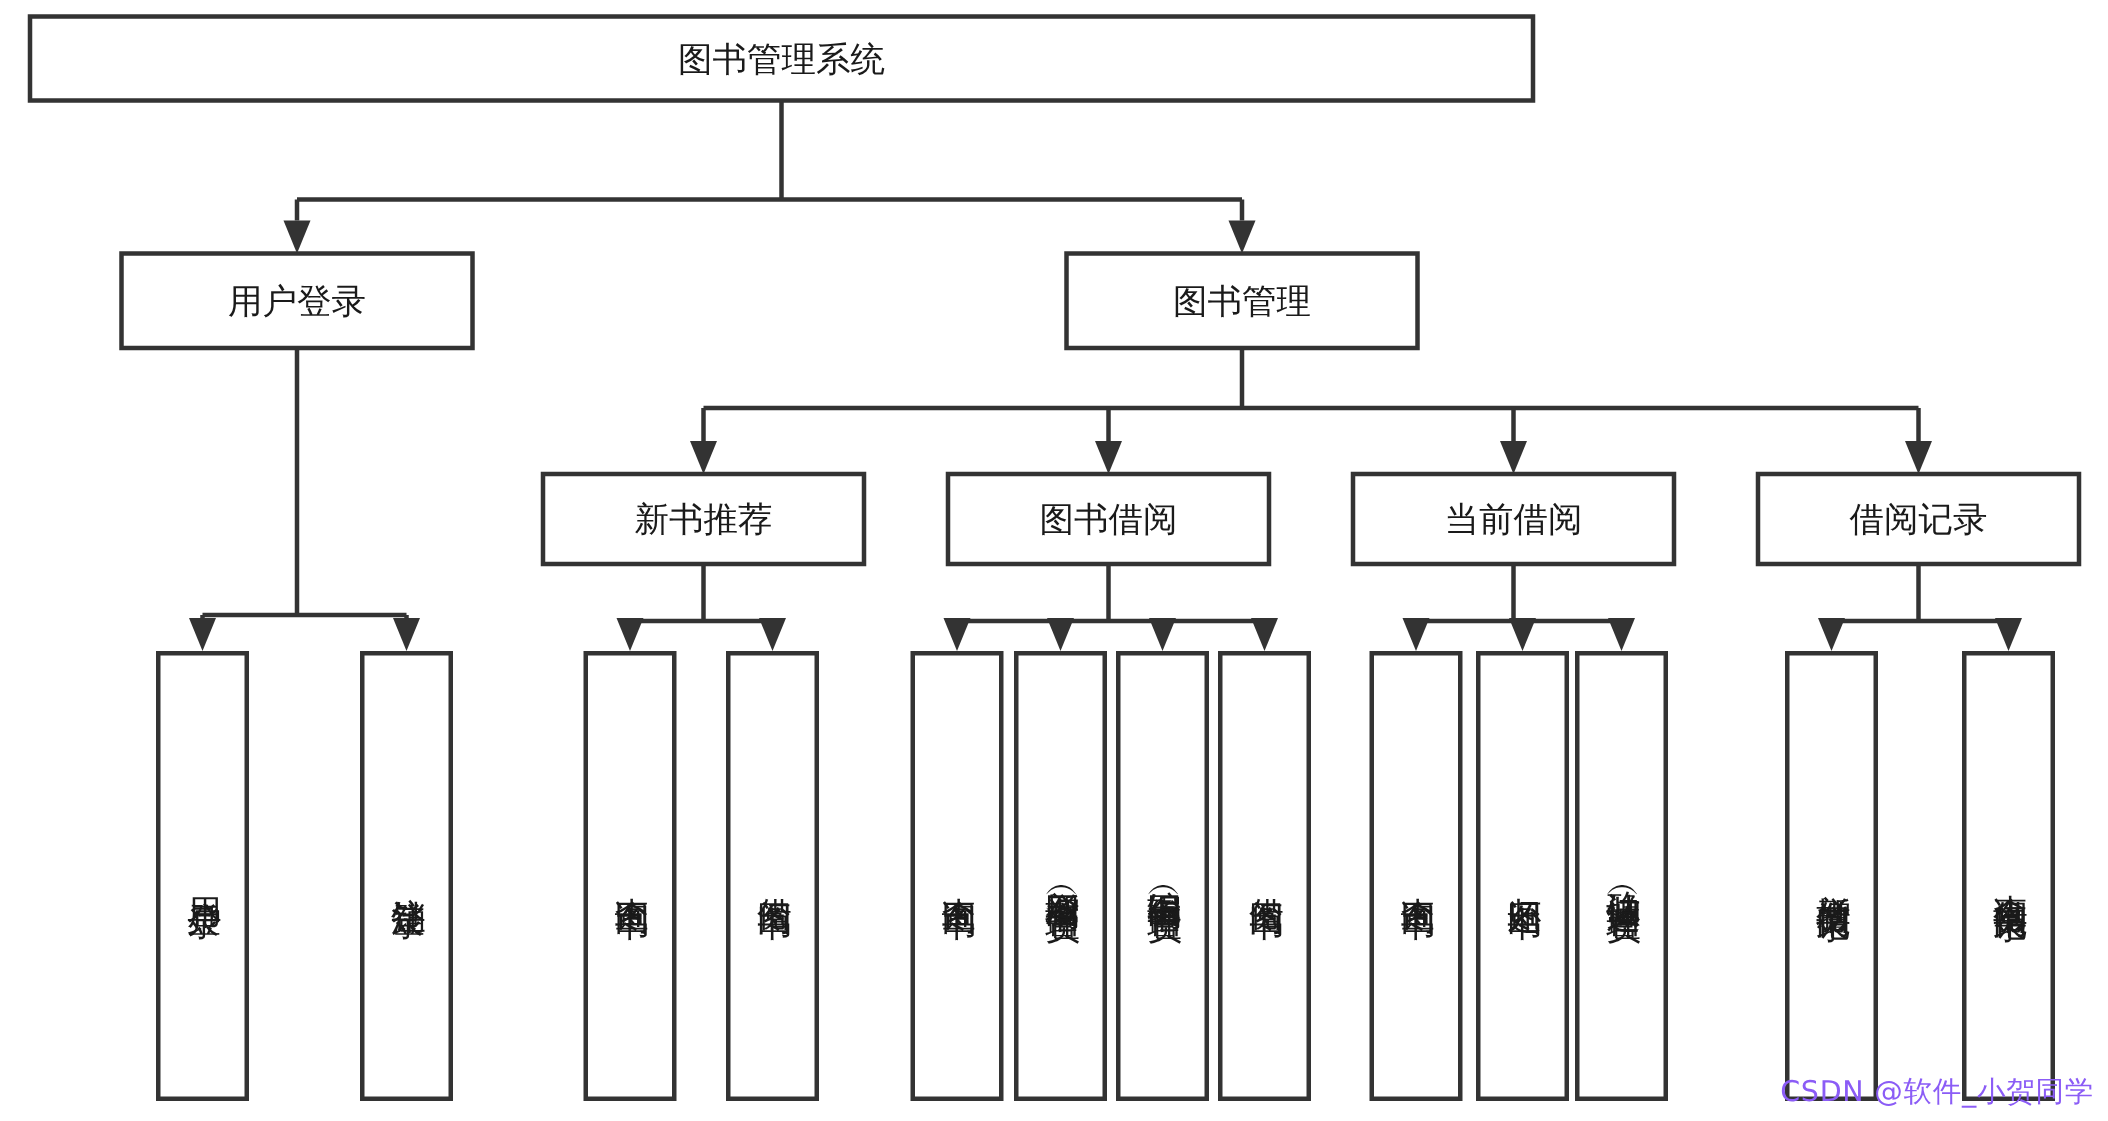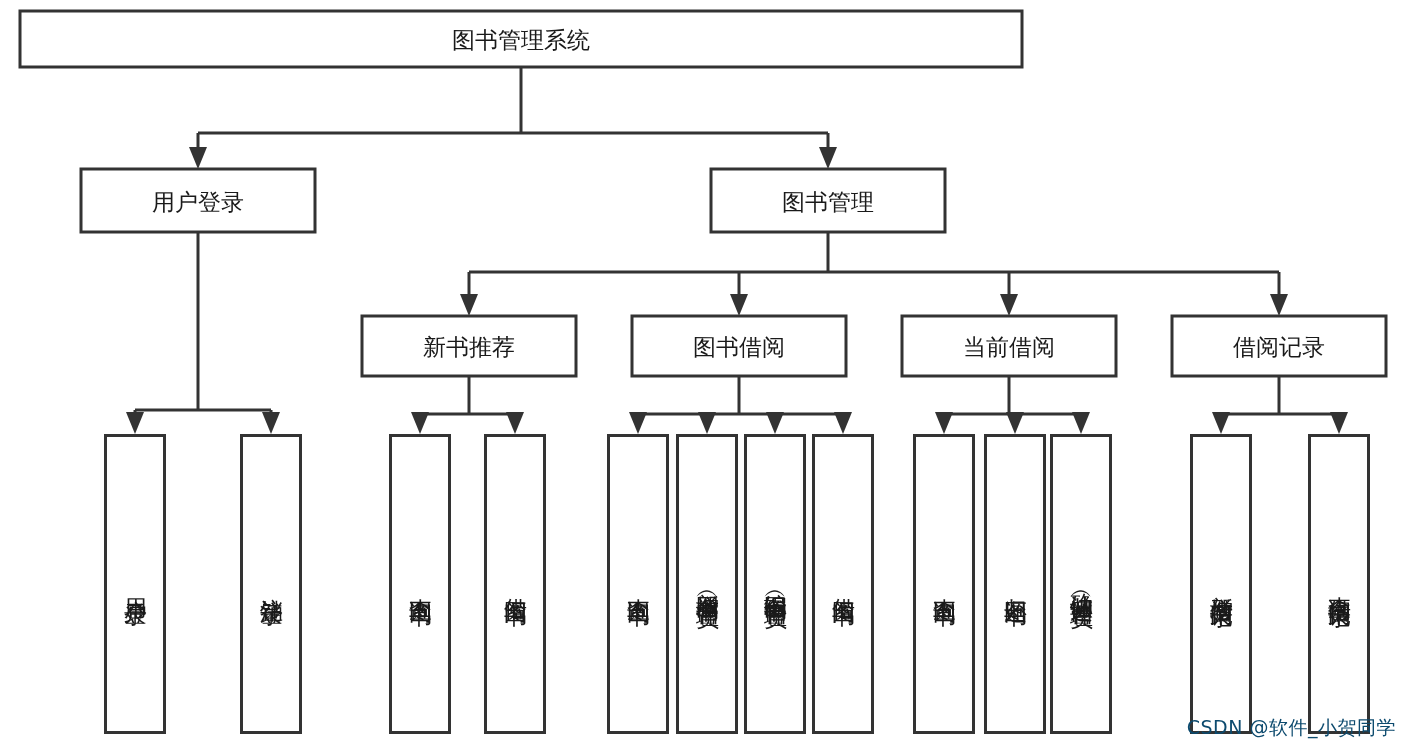--- a/index.html
+++ b/index.html
@@ -11,21 +11,21 @@
   .conn{stroke:#333333;stroke-width:3;fill:none;}
   .arrowhead{fill:#333333;stroke:none;}
   .nodelabel{fill:#1a1a1a;font-family:"DejaVu Sans","Liberation Sans",sans-serif;
              font-size:23px;text-anchor:middle;dominant-baseline:central;}
   .vleaf{position:absolute;display:flex;align-items:center;justify-content:center;
          box-sizing:border-box;pointer-events:auto;}
   .vleaf span{writing-mode:vertical-rl;text-orientation:upright;
               font-family:"DejaVu Sans","Liberation Sans",sans-serif;
               font-size:23px;color:#1a1a1a;line-height:1.12;letter-spacing:2px;
               white-space:nowrap;}
-  #watermark{position:absolute;right:9px;bottom:6px;font-size:19px;color:#0c4a6e;
+  #watermark{position:absolute;right:9px;bottom:6px;font-size:19px;color:#8b5cf6;
              font-family:"DejaVu Sans","Liberation Sans",sans-serif;
              letter-spacing:.5px;white-space:nowrap;}
 </style>
 </head>
 <body>
 
 <div id="stage">
 
   <svg id="diagram" viewBox="0 0 1405 747">
     <g id="connector-layer">

